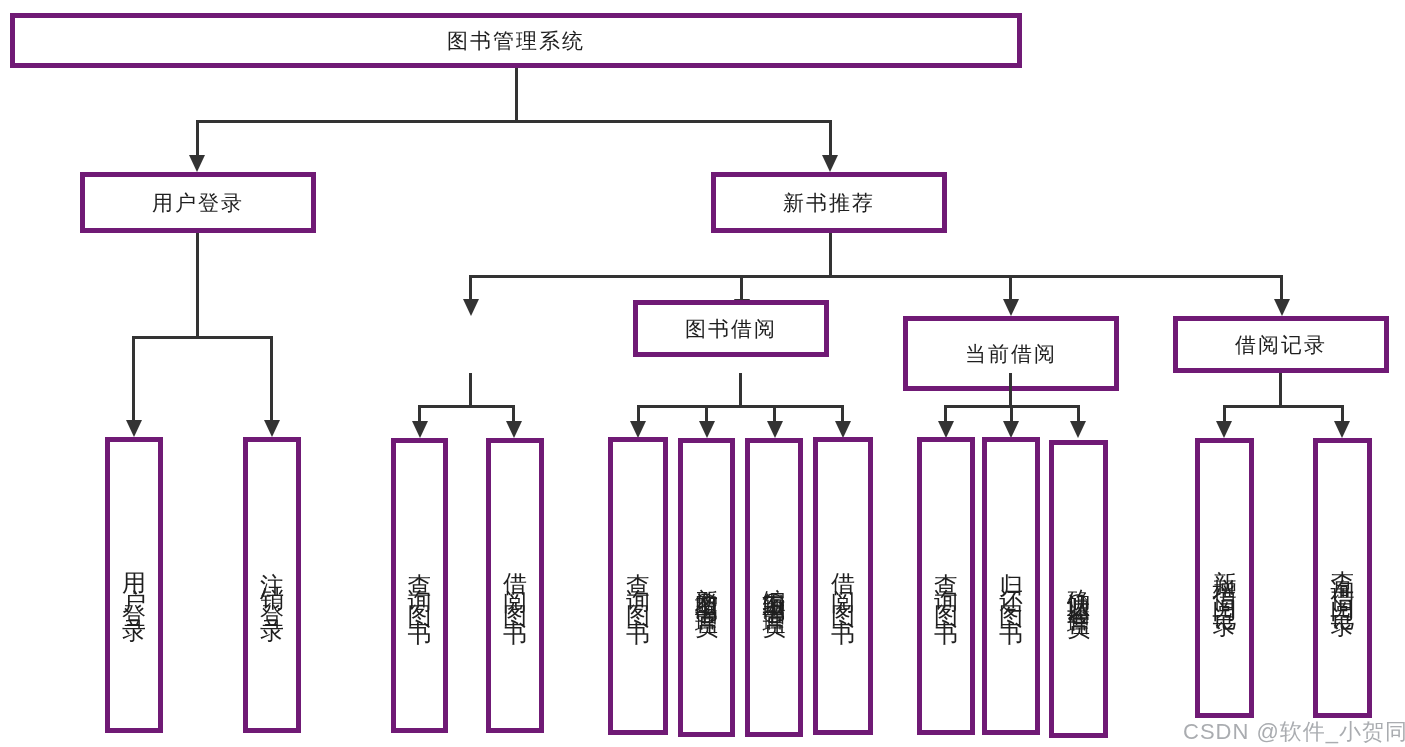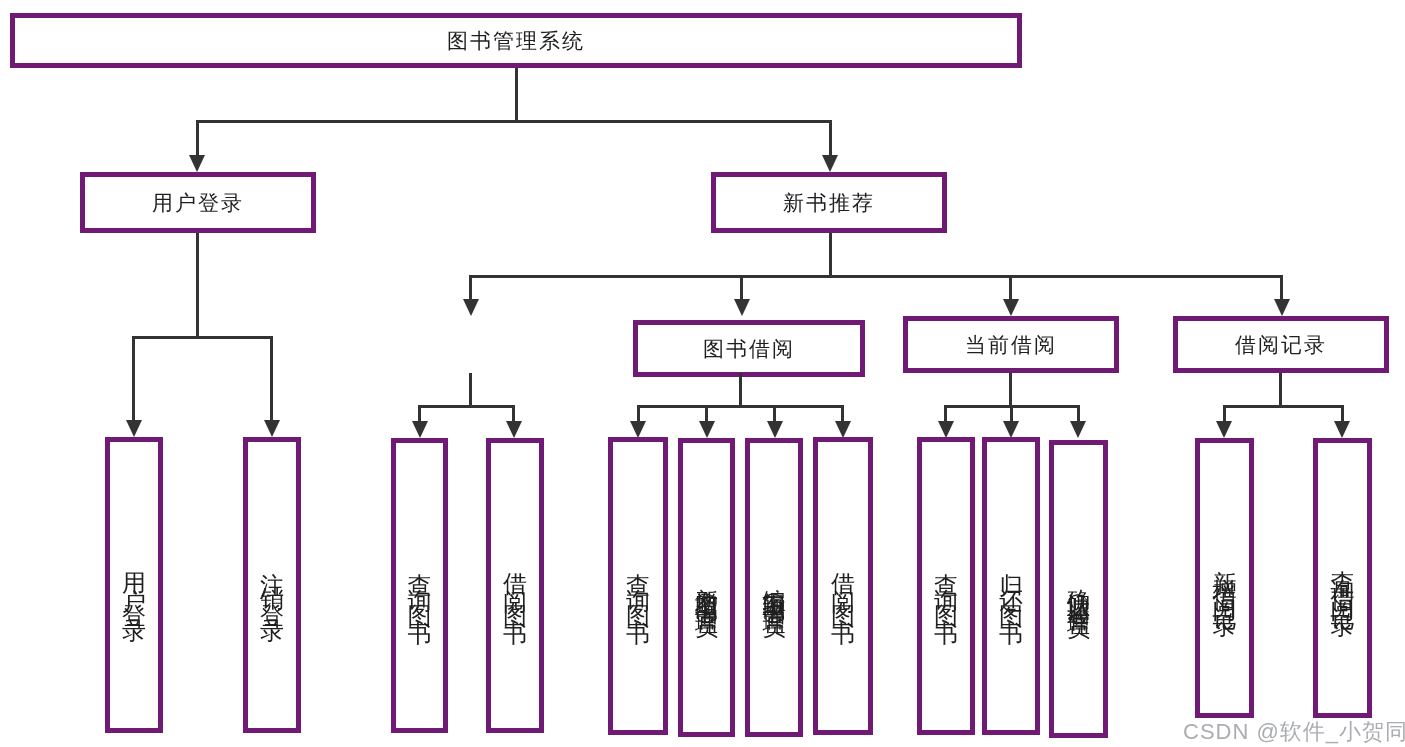--- a/index.html
+++ b/index.html
@@ -102,24 +102,24 @@
   <div class="line" style="left:469px; top:275px; width:814px; height:3px;"></div>
   <div class="line" style="left:469px; top:275px; width:3px; height:24px;"></div>
   <div class="line" style="left:740px; top:275px; width:3px; height:24px;"></div>
   <div class="line" style="left:1009px; top:275px; width:3px; height:24px;"></div>
   <div class="line" style="left:1280px; top:275px; width:3px; height:24px;"></div>
   <div class="arrow" style="left:463px; top:299px;"></div>
   <div class="arrow" style="left:734px; top:299px;"></div>
   <div class="arrow" style="left:1003px; top:299px;"></div>
   <div class="arrow" style="left:1274px; top:299px;"></div>
 
-  <div class="box hbox" style="left:633px; top:320px; width:232px; height:57px;">
+  <div class="box hbox" style="left:633px; top:300px; width:196px; height:57px;">
     <span>图书借阅</span>
   </div>
-  <div class="box hbox" style="left:903px; top:316px; width:216px; height:57px;">
+  <div class="box hbox" style="left:903px; top:316px; width:216px; height:75px;">
     <span>当前借阅</span>
   </div>
   <div class="box hbox" style="left:1173px; top:316px; width:216px; height:57px;">
     <span>借阅记录</span>
   </div>
 
   <div class="line" style="left:469px; top:373px; width:3px; height:32px;"></div>
   <div class="line" style="left:418px; top:405px; width:97px; height:3px;"></div>
   <div class="line" style="left:418px; top:405px; width:3px; height:16px;"></div>
   <div class="line" style="left:512px; top:405px; width:3px; height:16px;"></div>

